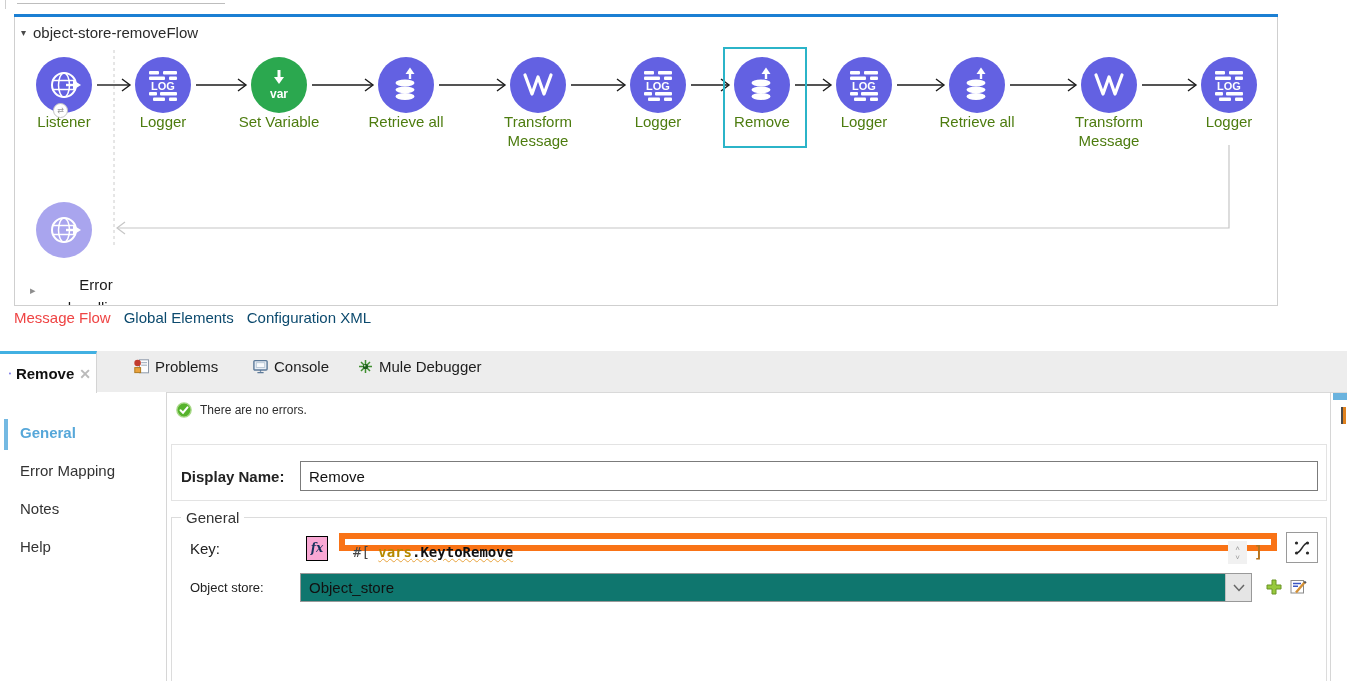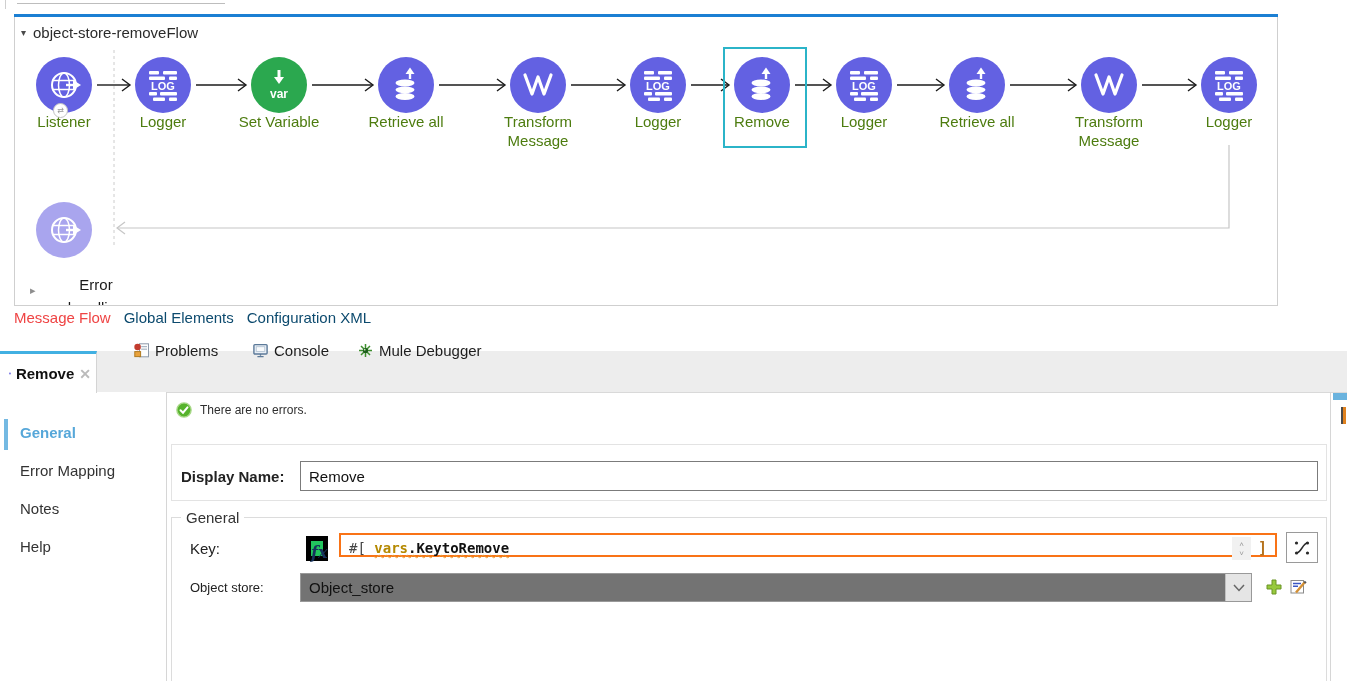--- a/index.html
+++ b/index.html
@@ -34,21 +34,21 @@
   .ed-tab.active{color:#ef4444;}
 
   
   #panel-tabbar{left:0;top:351px;width:1347px;height:41px;background:#ededed;
                 border-bottom:1px solid #d9d9d9;box-sizing:content-box;}
   #tab-remove{left:0;top:351px;width:97px;height:42px;background:#fff;box-sizing:border-box;
               border-top:3px solid var(--accent-blue,#41b0e2);border-right:1px solid #d4d4d4;
               display:flex;align-items:center;gap:5px;padding:0 5px 0 9px;z-index:2;}
   #tab-remove .lbl{font-weight:bold;font-size:15px;color:#111;}
   #tab-remove .close{margin-left:auto;color:#bbb;font-size:14px;font-weight:bold;line-height:14px;}
-  .flat-tab{top:335px;height:31px;display:flex;align-items:center;gap:6px;font-size:15px;color:#1d1d1d;}
+  .flat-tab{top:351px;height:31px;display:flex;align-items:center;gap:6px;font-size:15px;color:#1d1d1d;}
   #tab-problems{left:134px;} #tab-console{left:253px;} #tab-debugger{left:358px;}
 
   
   #panel-sidebar{left:0;top:392px;width:167px;bottom:0;background:#fff;border-right:1px solid #d6d6d6;box-sizing:border-box;}
   .side-item{position:absolute;left:20px;font-size:15px;color:#333;}
   .side-item.active{color:var(--sidebar-active,#56a7d9);font-weight:bold;}
   #side-accent{left:4px;top:419px;width:4px;height:31px;background:#74b9e2;}
 
   
   #status-row{left:176px;top:402px;display:flex;align-items:center;gap:8px;}
@@ -57,37 +57,37 @@
   
   #dn-box{left:171px;top:444px;width:1156px;height:57px;border:1px solid #e3e3e3;box-sizing:border-box;background:#fff;}
   #dn-label{left:181px;top:468px;font-size:15px;color:#222;font-weight:bold;}
   #dn-input{left:300px;top:461px;width:1018px;height:30px;box-sizing:border-box;border:1px solid #7b7b7b;
             font-family:"Liberation Sans",sans-serif;font-size:15px;color:#111;padding:0 8px;background:#fff;}
 
   
   #group-box{left:171px;top:517px;width:1156px;height:200px;border:1px solid #dcdcdc;box-sizing:border-box;}
   #group-legend{left:181px;top:509px;background:#fff;padding:0 5px;font-size:15px;color:#333;}
   #key-label{left:190px;top:540px;font-size:15px;color:#222;}
-  #fx-btn{left:306px;top:536px;width:22px;height:25px;box-sizing:border-box;border:5px solid #000000;
-          background:#22c55e;font-family:"DejaVu Serif",serif;font-style:italic;font-weight:bold;
-          font-size:16px;color:#16325c;text-align:center;line-height:23px;}
-  #key-input{left:339px;top:533px;width:938px;height:24px;box-sizing:border-box;border:2px solid #f97316;background:#fff;}
+  #fx-btn{left:306px;top:536px;width:22px;height:25px;box-sizing:border-box;border:1px solid #000000;
+          background:#f9a8d4;font-family:"DejaVu Serif",serif;font-style:italic;font-weight:bold;
+          font-size:12px;color:#16325c;text-align:center;line-height:23px;}
+  #key-input{left:339px;top:533px;width:938px;height:18px;box-sizing:border-box;border:6px solid #f97316;background:#fff;}
   #key-expr{position:absolute;left:8px;top:0;line-height:27px;font-family:"DejaVu Sans Mono",monospace;font-size:14px;white-space:pre;}
   #expr-open{color:#444;}
   #expr-wavy{text-decoration:underline;text-decoration-style:wavy;text-decoration-color:#e8a33d;text-decoration-thickness:1px;}
   #expr-var{color:var(--expr-var,#b58900);font-weight:bold;}
   #expr-rest{color:#111;font-weight:bold;}
   #key-spinner{position:absolute;right:24px;top:2px;width:19px;height:23px;background:#f1f1f1;
                display:flex;flex-direction:column;align-items:center;justify-content:center;color:#9a9a9a;font-size:8px;line-height:9px;}
   #expr-close{position:absolute;right:8px;top:0;line-height:27px;color:var(--expr-bracket,#b5731d);
               font-family:"DejaVu Sans Mono",monospace;font-size:15px;font-weight:bold;}
   #meta-btn{left:1286px;top:532px;width:32px;height:31px;box-sizing:border-box;border:1px solid #9a9a9a;background:#fff;
             display:flex;align-items:center;justify-content:center;}
   #os-label{left:190px;top:580px;font-size:13px;color:#222;}
-  #os-dropdown{left:300px;top:573px;width:952px;height:29px;box-sizing:border-box;border:1px solid #999;background:#737373;}
+  #os-dropdown{left:300px;top:573px;width:952px;height:29px;box-sizing:border-box;border:1px solid #999;background:#0f766e;}
   #os-value{position:absolute;left:8px;top:0;line-height:27px;font-size:15px;color:#111;}
   #os-chev{position:absolute;right:0;top:0;width:25px;height:27px;background:#e5e5e5;border-left:1px solid #c0c0c0;
            display:flex;align-items:center;justify-content:center;}
   #plus-btn{left:1265px;top:578px;} #edit-btn{left:1290px;top:578px;}
 
   
   #ruler-line{left:1330px;top:392px;width:1px;bottom:0;background:#d6d6d6;}
   #ruler-blue{left:1333px;top:393px;width:14px;height:7px;background:#6ab3de;}
   #ruler-marker-a{left:1341px;top:407px;width:2px;height:17px;background:#4a4a4a;}
   #ruler-marker-b{left:1343px;top:407px;width:3px;height:17px;background:#e0821f;}

